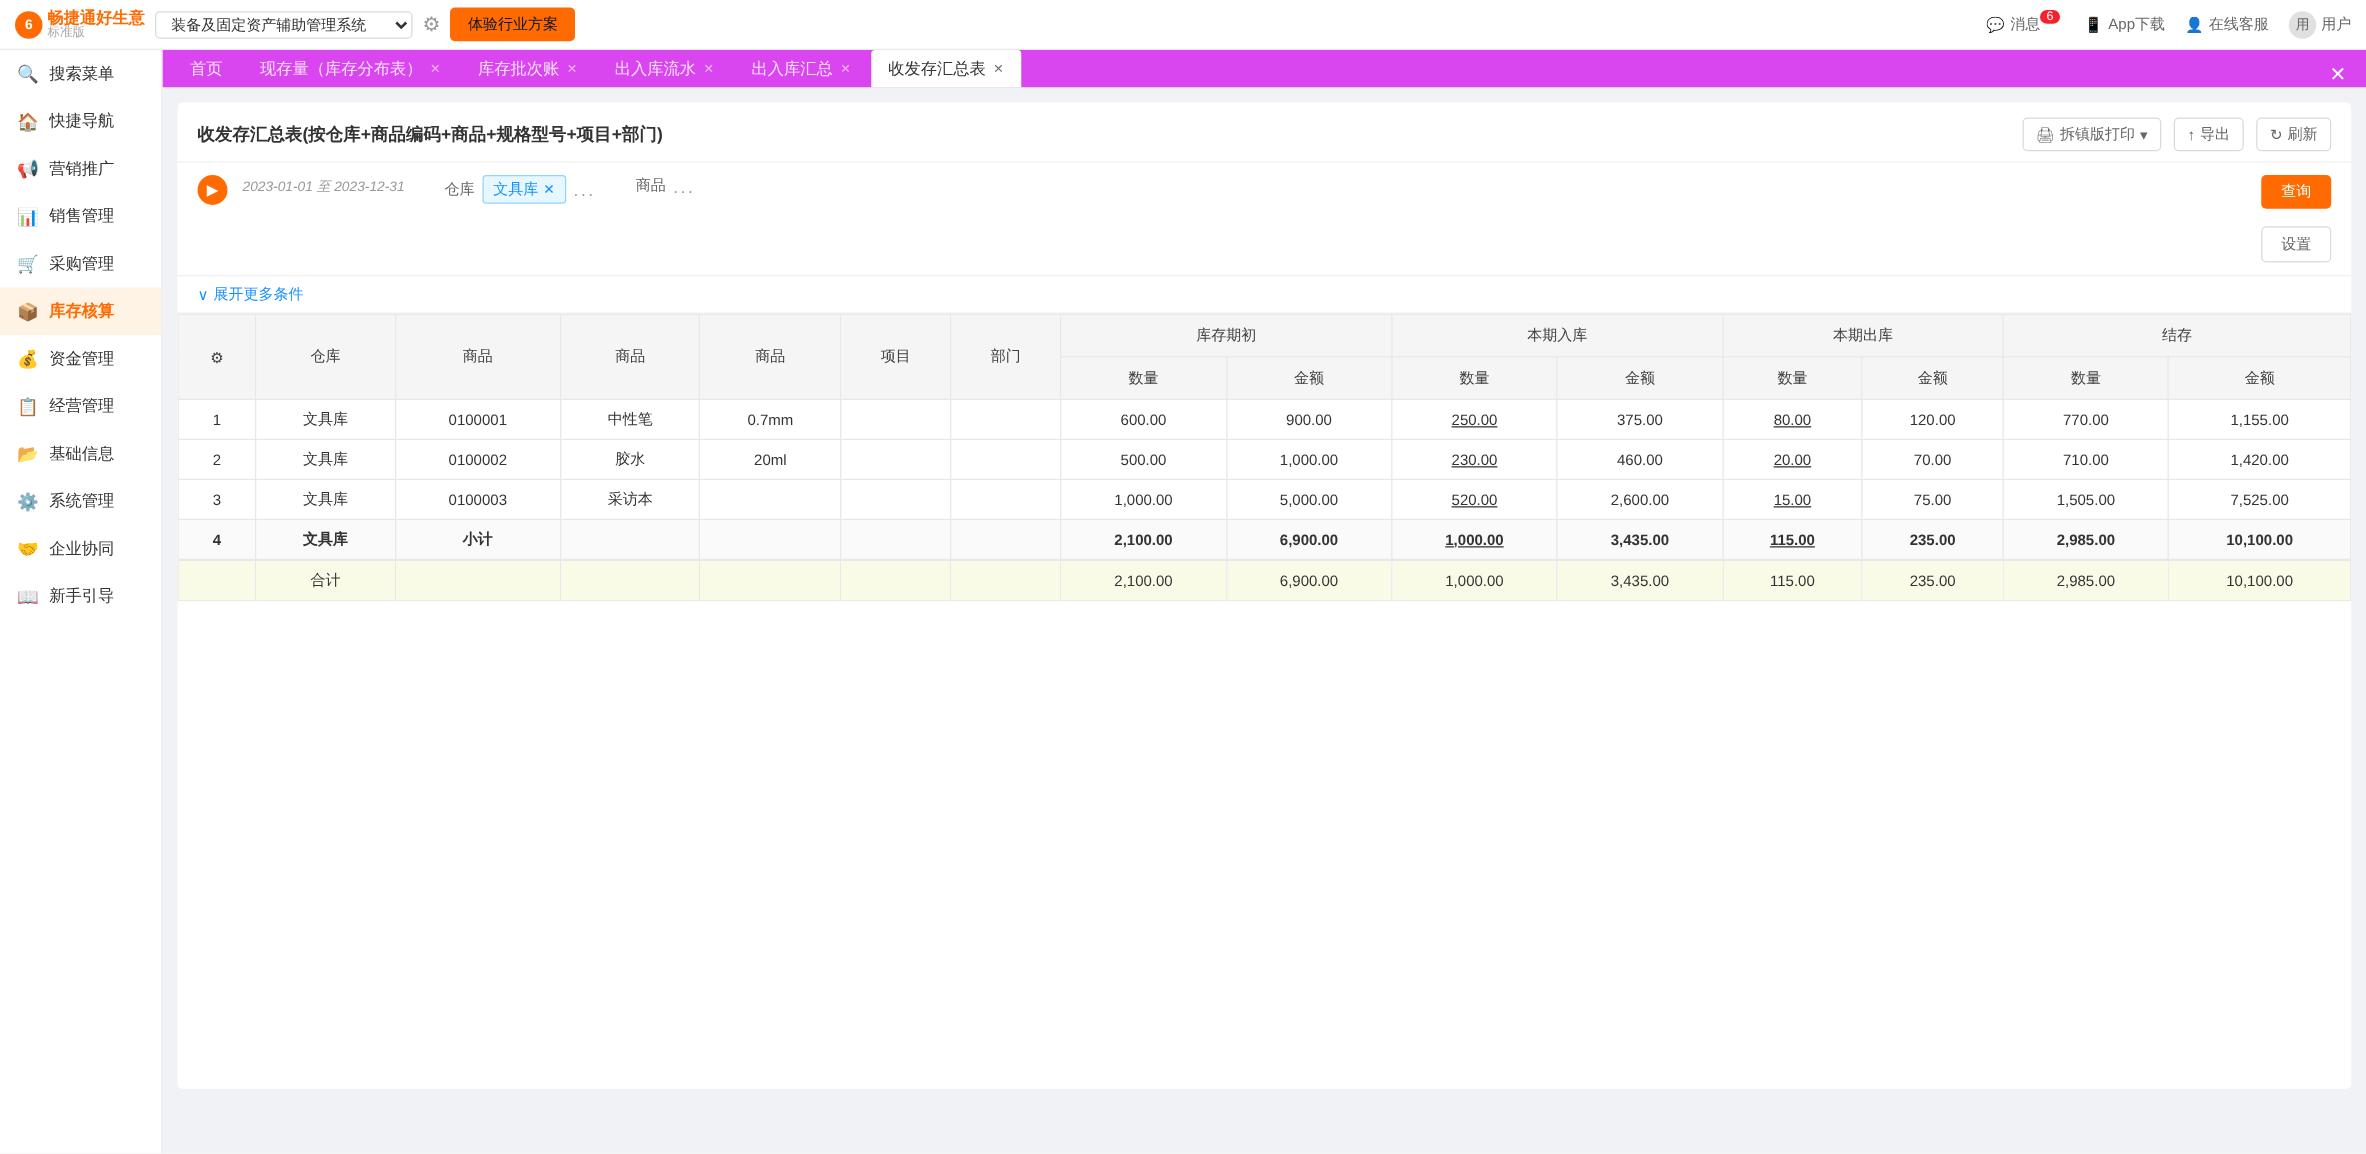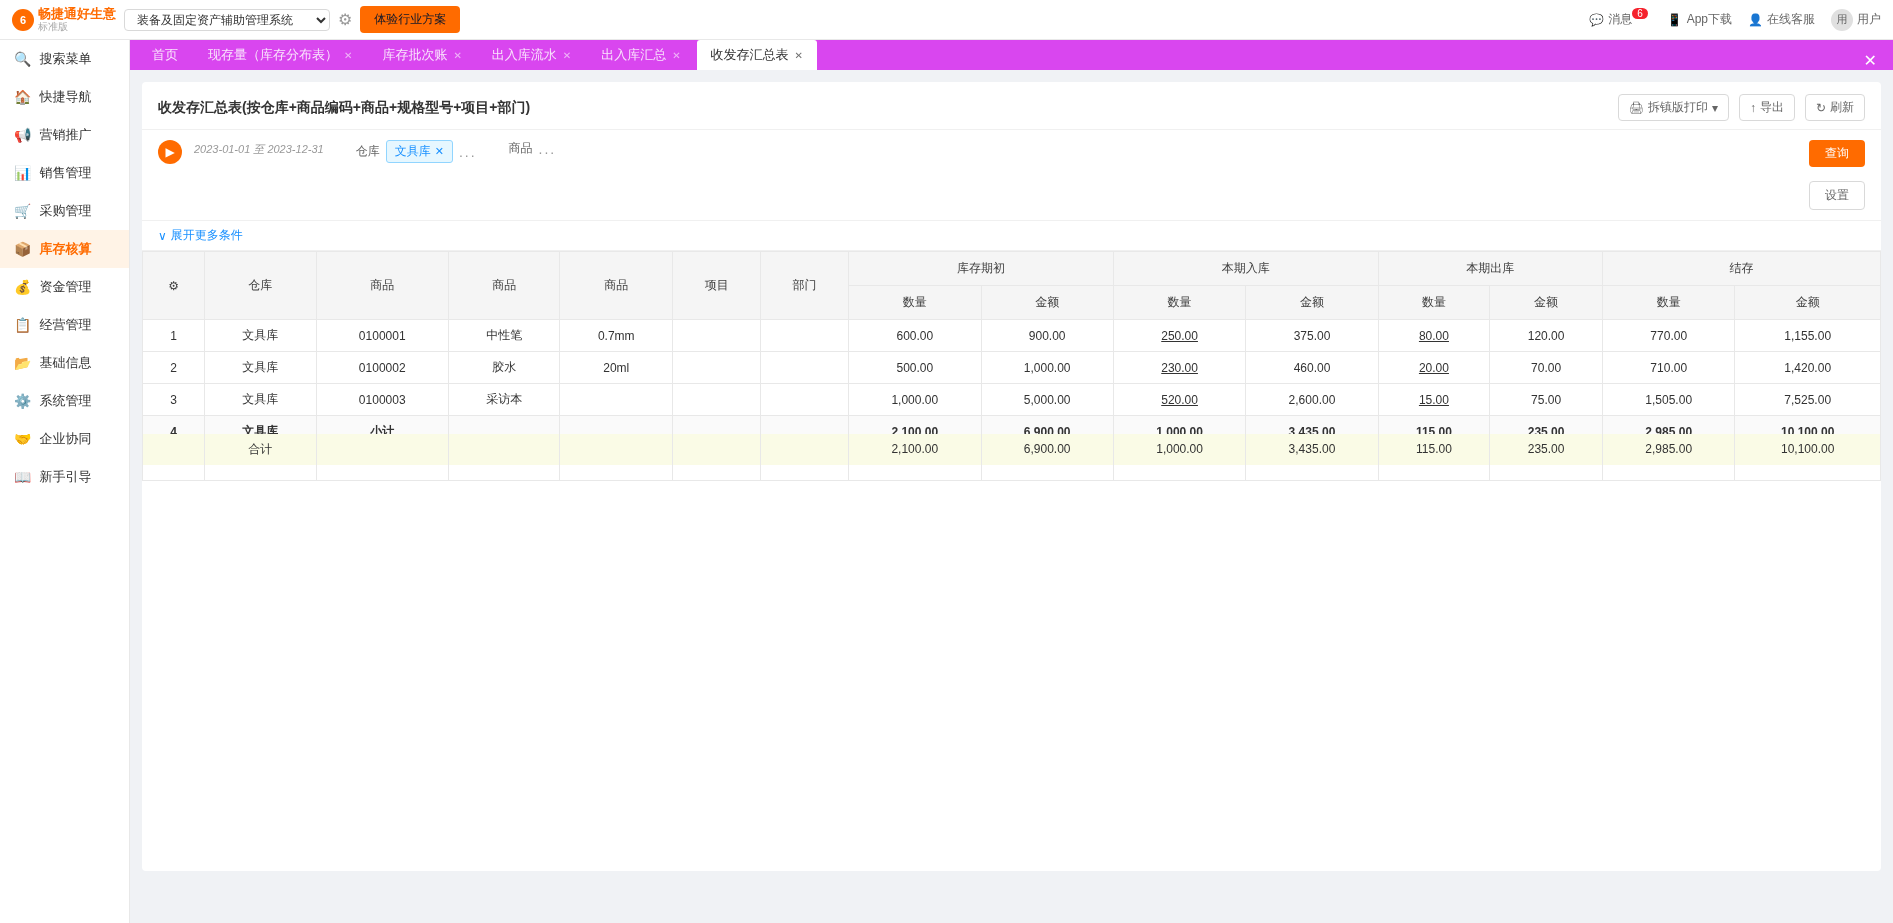--- a/index.html
+++ b/index.html
@@ -58,21 +58,21 @@
     
     .table-container { padding: 0; overflow-x: auto; }
     table { width: 100%; border-collapse: collapse; font-size: 12px; }
     thead tr th { background: #f5f5f5; color: #404040; font-weight: normal; border: 1px solid #e8e8e8; padding: 8px 10px; text-align: center; }
     thead tr.header-row-1 th { border-bottom: 1px solid #e8e8e8; }
     tbody tr td { border: 1px solid #e8e8e8; padding: 7px 10px; text-align: center; color: #333; }
     tbody tr.subtotal td { font-weight: bold; background: #fafafa; }
     .underline { text-decoration: underline; color: #333; cursor: pointer; }
 
     
-    .table-footer { position: sticky; bottom: 16px; background: #fafbe6; border-top: 2px solid #e8e8e8; }
+    .table-footer { position: sticky; bottom: 0; background: #fafbe6; border-top: 2px solid #e8e8e8; }
     .table-footer td { border: 1px solid #e8e8e8; padding: 7px 10px; text-align: center; color: #333; font-weight: 500; }
     .side-arrow { width: 24px; height: 24px; background: #ff6b00; color: #fff; border-radius: 50%; display: flex; align-items: center; justify-content: center; cursor: pointer; font-size: 12px; flex-shrink: 0; }
   </style>
 </head>
 <body>
 
 <div class="top-bar">
   <div class="top-bar-left">
     <div class="system-logo">
       <div class="logo-icon">6</div>

